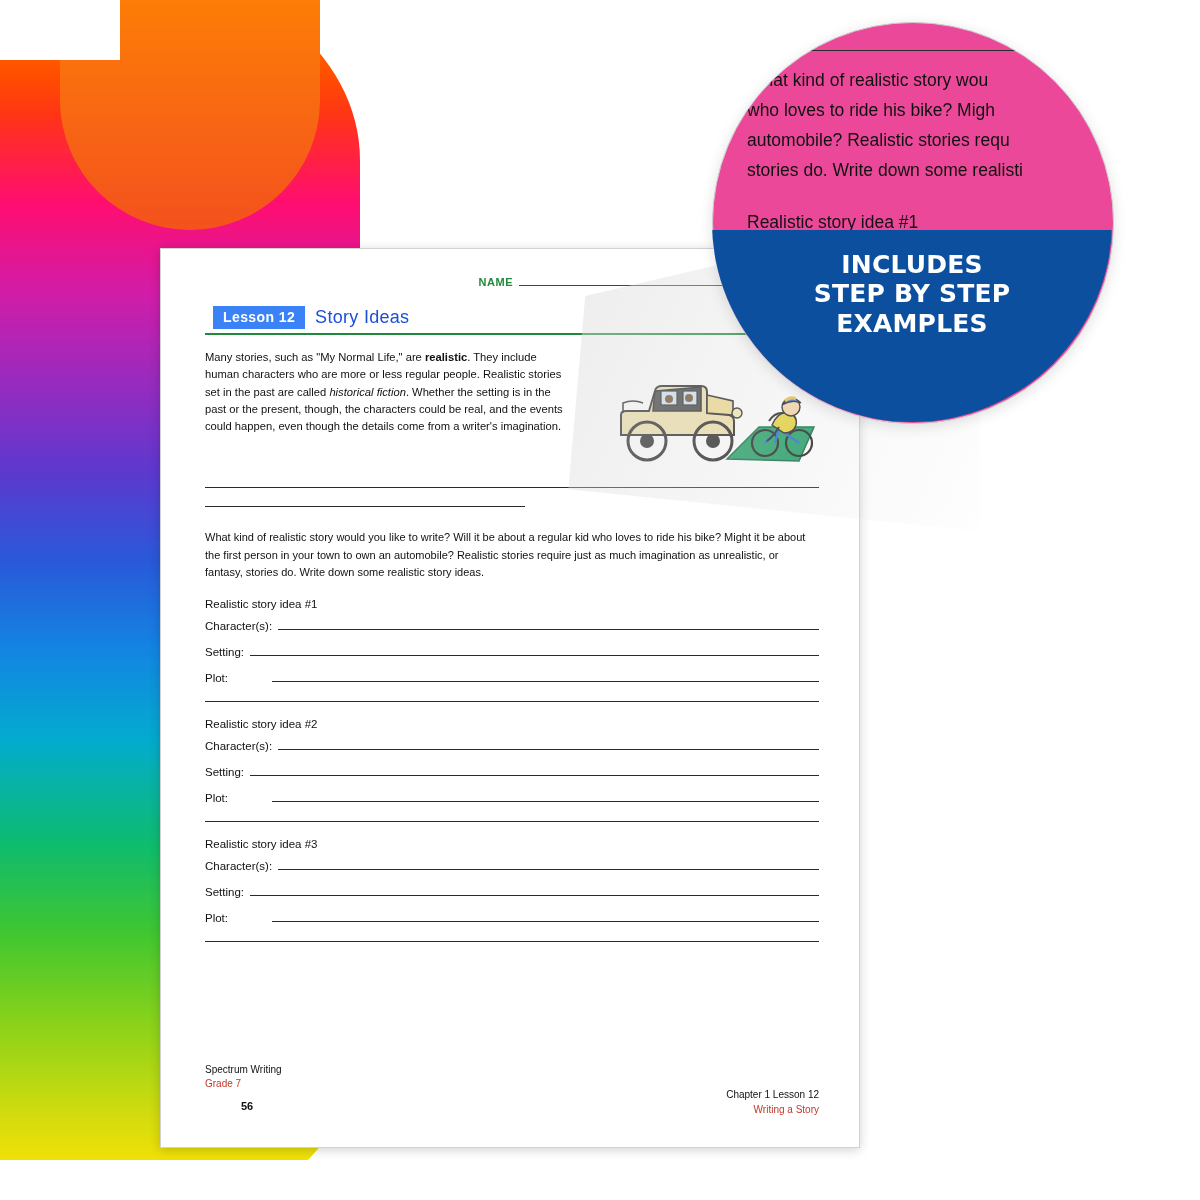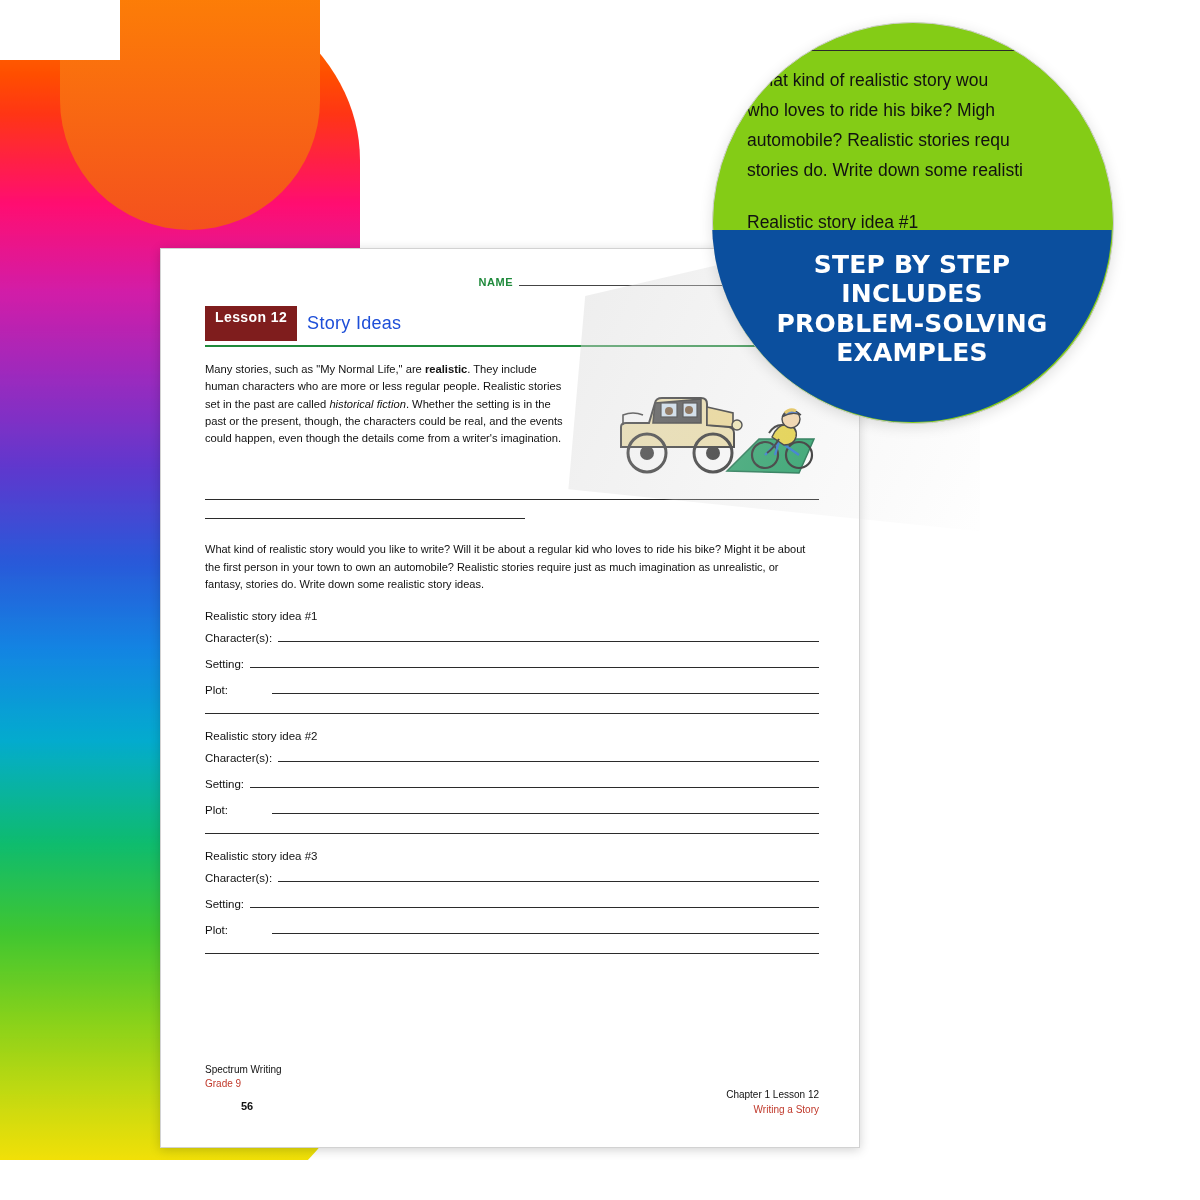--- a/index.html
+++ b/index.html
@@ -106,26 +106,27 @@
 
   .lesson-head {
     display: flex;
     align-items: center;
     gap: 10px;
     border-bottom: 2px solid #1f8a3b;
     padding-bottom: 4px;
     margin-bottom: 14px;
   }
   .lesson-tag {
-    background: #7f1d1d;
+    background: #3b82f6;
     color: #ffffff;
     font-size: 14px;
     font-weight: bold;
-    padding: 3px 10px 16px 10px;
+    padding: 3px 10px 4px 10px;
     letter-spacing: 0.4px;
+    margin-left: 8px;
   }
   .lesson-title {
     color: #1d4ed8;
     font-size: 18px;
     letter-spacing: 0.3px;
   }
 
   .intro-wrap {
     position: relative;
     min-height: 120px;
@@ -224,21 +225,21 @@
     clip-path: polygon(100% 8%, 100% 86%, 2% 76%, 6% 30%);
     pointer-events: none;
   }
   .magnifier {
     position: absolute;
     left: 712px;
     top: 22px;
     width: 400px;
     height: 400px;
     border-radius: 50%;
-    background: #84cc16;
+    background: #ec4899;
     border: 1px solid #cfcfcf;
     overflow: hidden;
     box-shadow: 0 3px 14px rgba(0,0,0,0.12);
   }
   .mag-content {
     position: absolute;
     left: 34px;
     top: 24px;
     width: 430px;
     font-size: 17.5px;
@@ -411,21 +412,21 @@
       <div class="field tall">
         <span class="lbl">Plot:</span>
         <span class="line"></span>
       </div>
       <div class="cont-line"></div>
     </div>
 
     <div class="footer">
       <div class="left">
         <div>Spectrum Writing</div>
-        <div class="grade">Grade 9</div>
+        <div class="grade">Grade 7</div>
         <div class="pg">56</div>
       </div>
       <div class="right">
         <div class="ch">Chapter 1 Lesson 12</div>
         <div class="sub">Writing a Story</div>
       </div>
     </div>
   </div>
 
   <div class="mag-cone"></div>
@@ -443,20 +444,19 @@
       <div class="mag-field">
         <span>Character(s):</span>
         <span class="line"></span>
       </div>
     </div>
   </div>
 
   <div class="burst">
     <div class="burst-fill"></div>
     <div class="burst-text">
+      <div>INCLUDES</div>
       <div>STEP BY STEP</div>
-      <div>INCLUDES</div>
-      <div>PROBLEM-SOLVING</div>
       <div>EXAMPLES</div>
     </div>
   </div>
 
 </div>
 
 </body></html>

